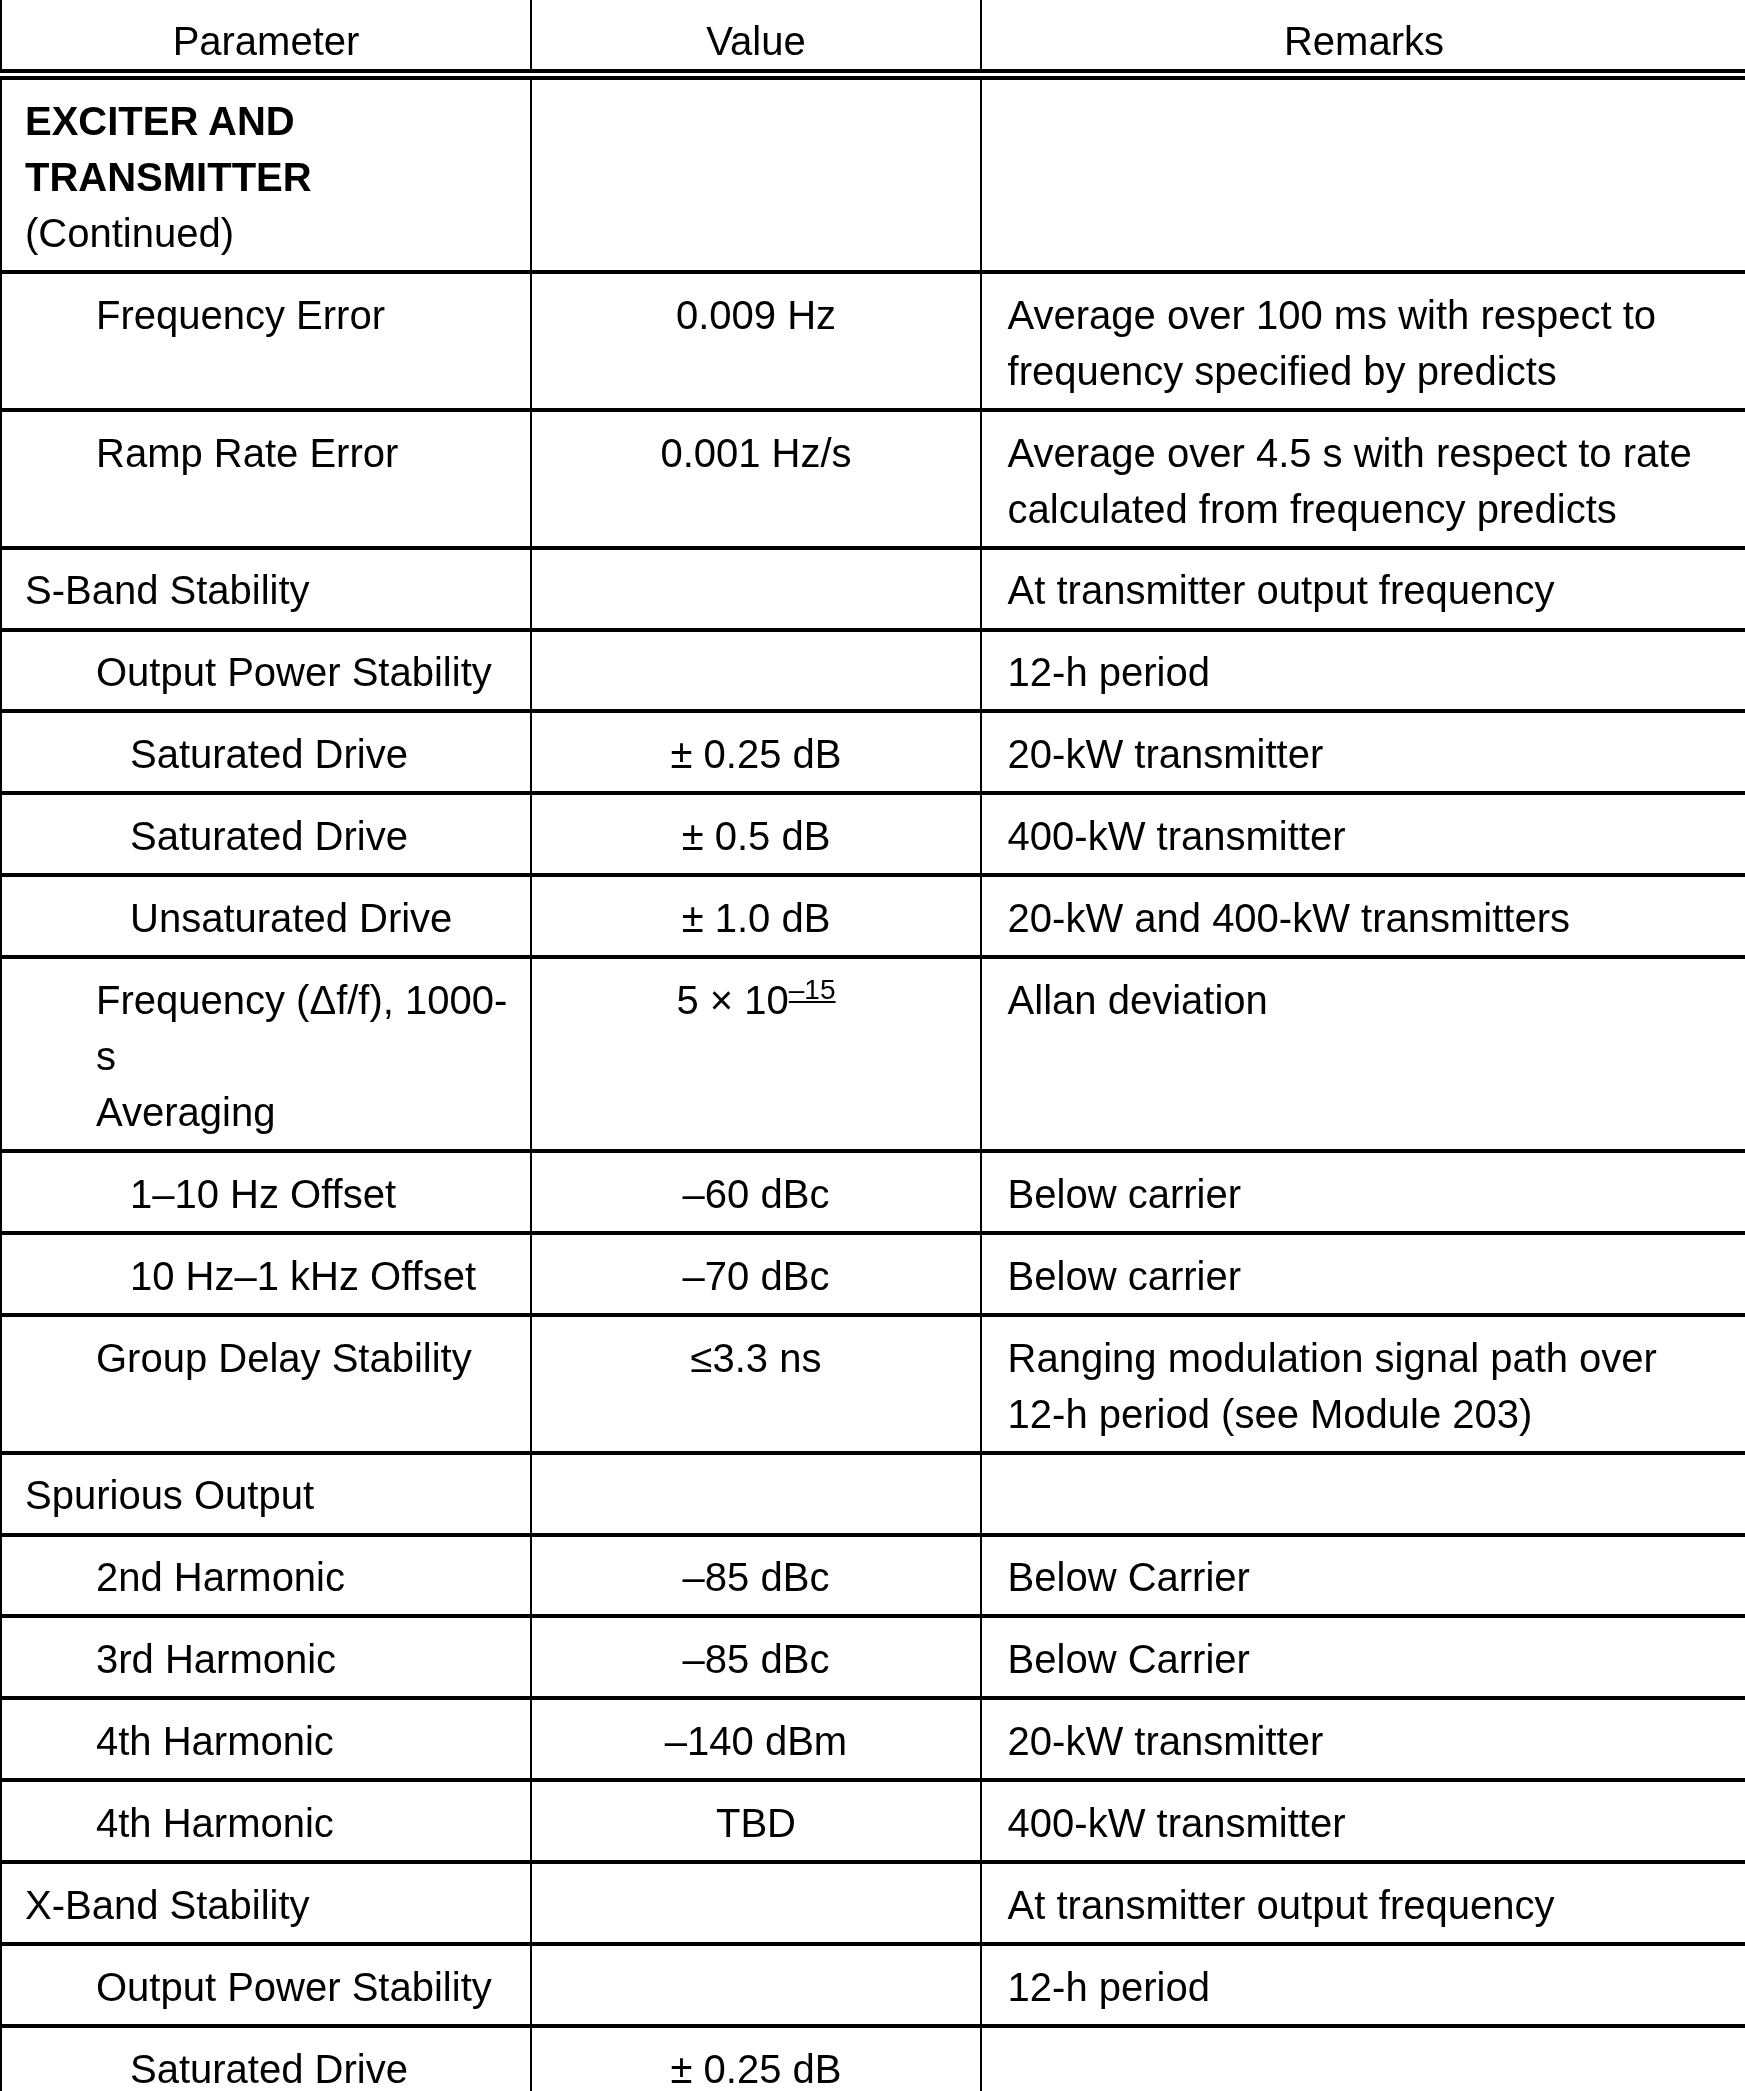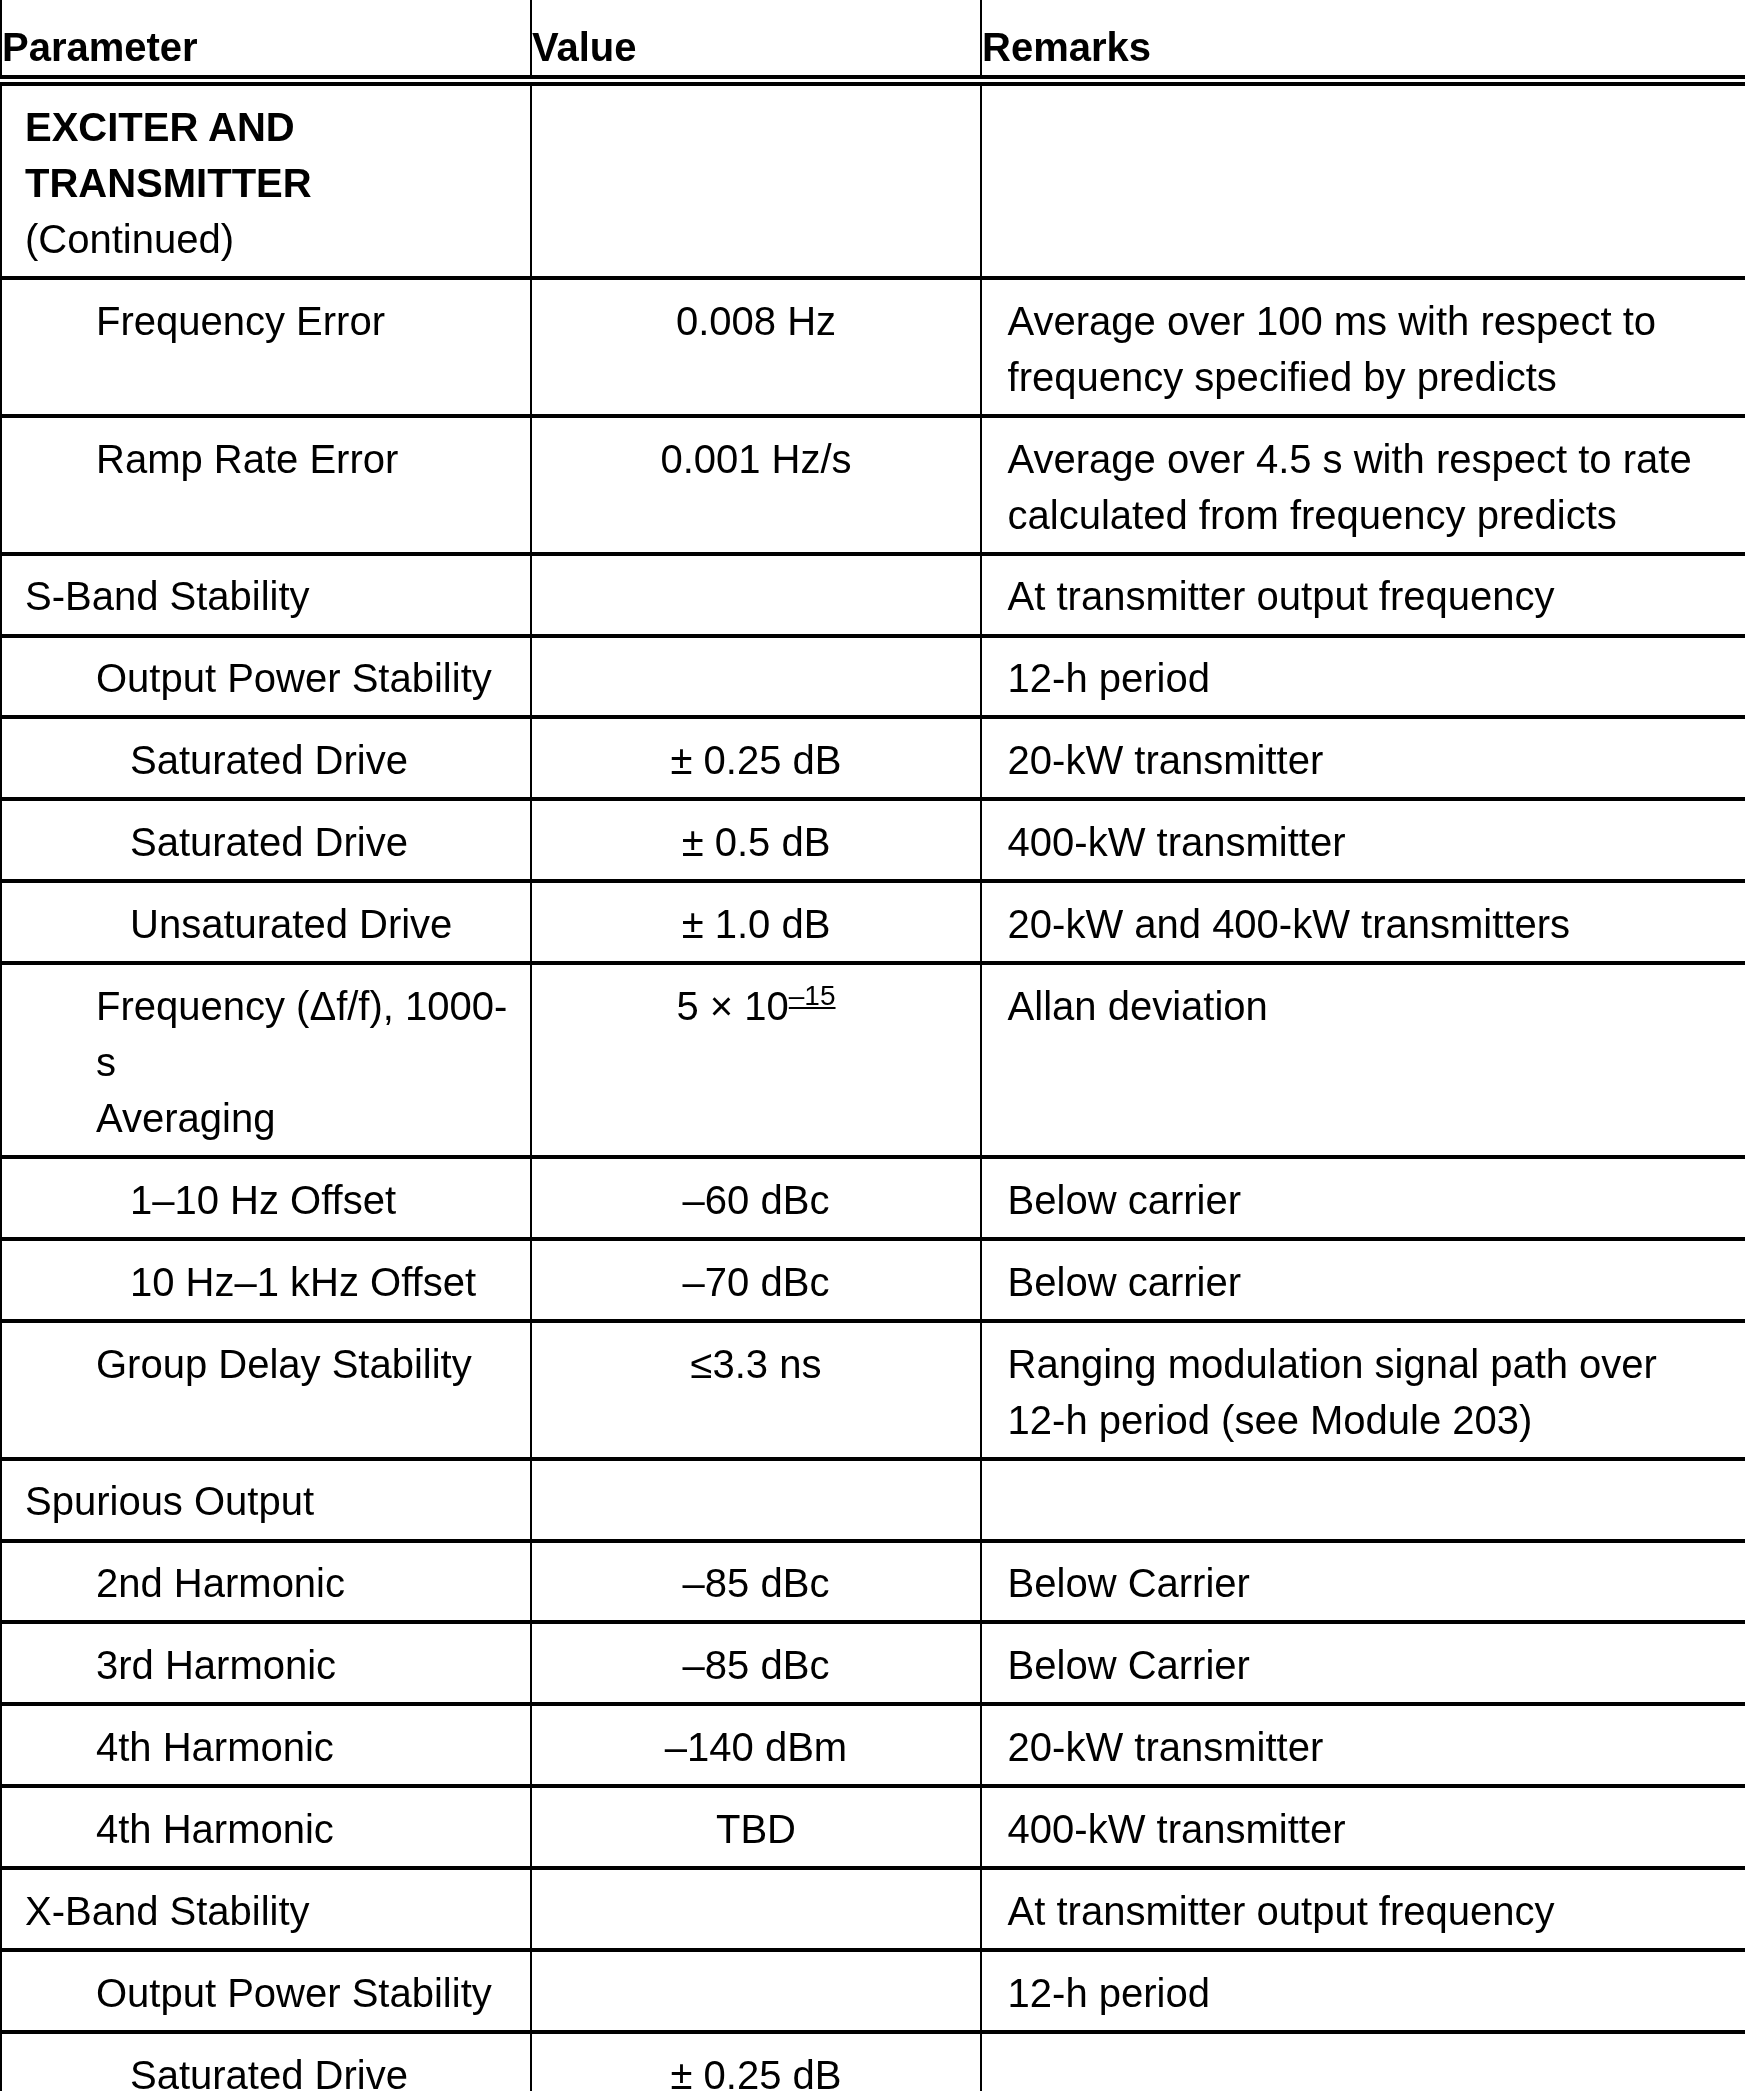--- a/index.html
+++ b/index.html
@@ -27,23 +27,23 @@
   th, td {
     vertical-align: top;
     padding: 0;
   }
   th { border-right: 2.7px solid #000; }
   td { border-right: 2.7px solid #000; }
   th:last-child, td:last-child { border-right: none; margin-left: 46px; }
 
   thead tr { height: 58px; }
   thead th {
-    font-weight: bold;
-    text-align: left;
-    padding-top: 19px;
+    font-weight: normal;
+    text-align: center;
+    padding-top: 13px;
     border-bottom: 11px double #000;
   }
 
   tbody tr { height: 75px; }
   tbody tr.tall { height: 124px; }
   tbody tr td { border-top: 4.6px solid #000; }
   tbody tr:first-child td { border-top: none; }
   tbody tr:last-child td { border-bottom: 12px double #000; }
 
   td.param {
@@ -89,21 +89,21 @@
     </thead>
     <tbody>
       <tr class="tall">
         <td class="param"><span class="b">EXCITER AND
 TRANSMITTER</span><span> (Continued)</span></td>
         <td class="value"><span></span></td>
         <td class="remark"></td>
       </tr>
       <tr class="tall">
         <td class="param ind1">Frequency Error</td>
-        <td class="value"><span>0.008 Hz</span></td>
+        <td class="value"><span>0.009 Hz</span></td>
         <td class="remark">Average over 100 ms with respect to
 frequency specified by predicts</td>
       </tr>
       <tr class="tall">
         <td class="param ind1">Ramp Rate Error</td>
         <td class="value"><span>0.001 Hz/s</span></td>
         <td class="remark">Average over 4.5 s with respect to rate
 calculated from frequency predicts</td>
       </tr>
       <tr>

